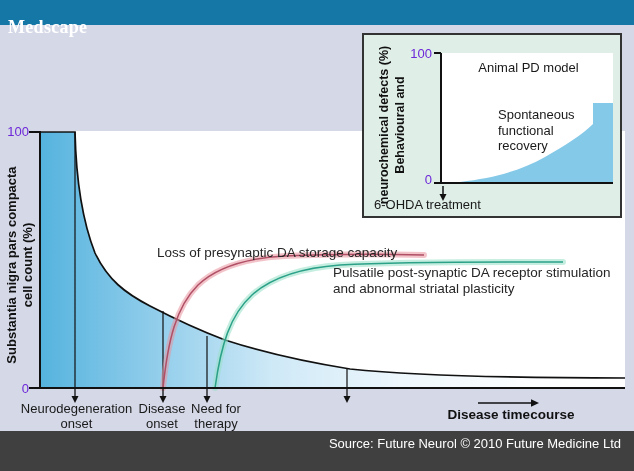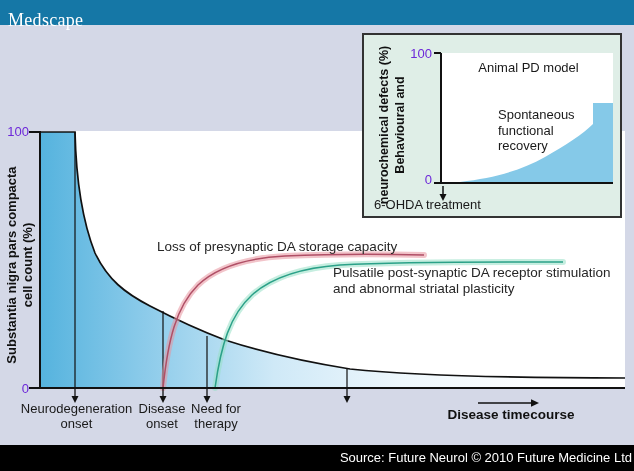--- a/index.html
+++ b/index.html
@@ -1,24 +1,24 @@
 <!DOCTYPE html>
 <html><head>
 <meta charset="utf-8">
 <style>
   * { margin:0; padding:0; box-sizing:border-box; }
   body { font-family:"Liberation Sans","DejaVu Sans",sans-serif; }
   .page { position:relative; width:634px; height:471px; overflow:hidden; background:#d4d8e7; }
 
   .hdr { position:absolute; top:0; left:0; width:634px; height:25px; background:#1577a6; }
-  .hdr .logo { position:absolute; left:8px; top:8px; line-height:25px; color:#ffffff;
-               font-family:"Liberation Serif","DejaVu Serif",serif; font-size:18px; font-weight:400; letter-spacing:0.3px; }
+  .hdr .logo { position:absolute; left:8px; top:15px; line-height:25px; color:#ffffff;
+               font-family:"Liberation Serif","DejaVu Serif",serif; font-size:18px; font-weight:700; letter-spacing:0.3px; }
 
-  .ftr { position:absolute; bottom:0; left:0; width:634px; height:26px; background:#000000;
-         color:#ffffff; font-size:13px; line-height:26px; text-align:right; padding-right:2px; }
+  .ftr { position:absolute; bottom:0; left:0; width:634px; height:40px; background:#404040;
+         color:#ffffff; font-size:13px; line-height:26px; text-align:right; padding-right:13px; }
 
   .canvas { position:absolute; top:25px; left:0; width:634px; height:420px; color:#1c1c1c; }
   .abs { position:absolute; }
   .nowrap { white-space:nowrap; }
   .ctr { text-align:center; }
   .rt  { text-align:right; }
 
   .tick { font-size:13px; color:#6d28d9; }
   .ytitle { transform:rotate(-90deg); font-weight:bold; font-size:13px; line-height:16px; text-align:center; color:#111; }
   .clabel { font-size:13.5px; line-height:16px; color:#262626; }
@@ -79,21 +79,21 @@
     </svg>
 
     <div class="abs tick rt" style="left:4px; top:99px; width:25px;">100</div>
     <div class="abs tick rt" style="left:4px; top:356px; width:25px;">0</div>
 
     <div class="abs ytitle" style="left:-103px; top:224px; width:246px; height:32px;">
       <div>Substantia nigra pars compacta</div>
       <div>cell count (%)</div>
     </div>
 
-    <div class="abs clabel nowrap" style="left:157px; top:214px;text-align:right;">Loss of presynaptic DA storage capacity</div>
+    <div class="abs clabel nowrap" style="left:157px; top:220px;text-align:right;">Loss of presynaptic DA storage capacity</div>
 
     <div class="abs clabel" style="left:333px; top:240px;">
       <div class="nowrap">Pulsatile post-synaptic DA receptor stimulation</div>
       <div class="nowrap">and abnormal striatal plasticity</div>
     </div>
 
     <div class="abs mlabel ctr" style="left:14px; top:376px; width:125px;">
       <div>Neurodegeneration</div>
       <div>onset</div>
     </div>

